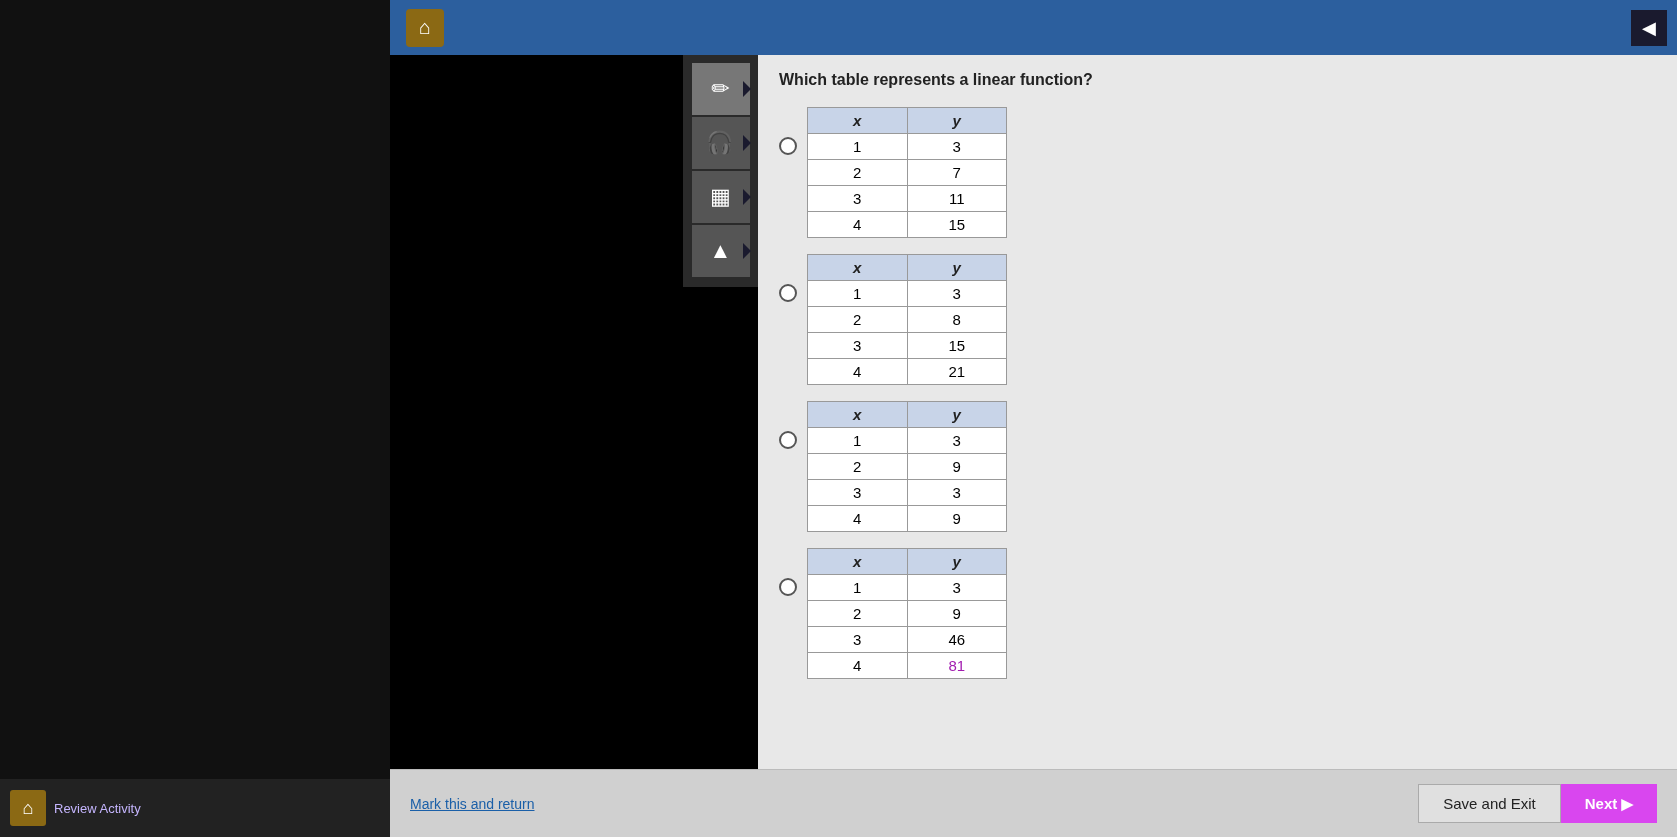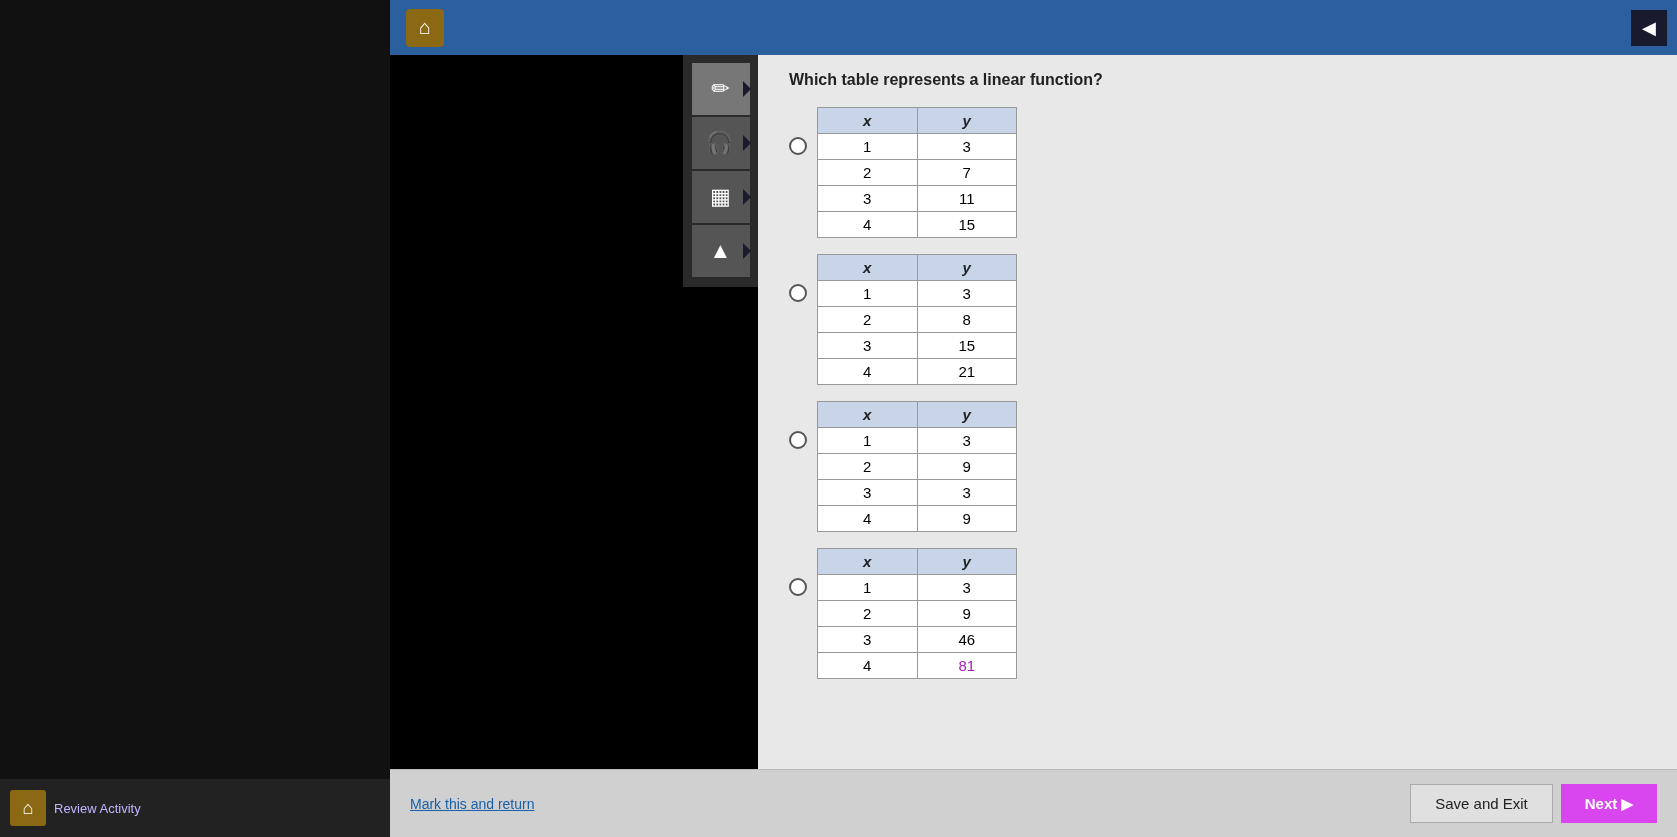--- a/index.html
+++ b/index.html
@@ -119,21 +119,21 @@
 
     
     #main-content {
       position: absolute;
       top: 55px;
       left: 758px;
       right: 0;
       bottom: 60px;
       background: #e8e8e8;
       overflow-y: auto;
-      padding: 16px 40px 20px 31px;
+      padding: 16px 40px 20px 21px;
     }
 
     #question-text {
       font-size: 16px;
       font-weight: bold;
       margin-bottom: 18px;
       color: #222;
     }
 
     
@@ -200,21 +200,20 @@
 
     #mark-return-link {
       color: #1a5fa8;
       font-size: 14px;
       text-decoration: underline;
       cursor: pointer;
     }
 
     #bottom-right-btns {
       display: flex;
-      gap: 8px;
     }
 
     #save-exit-btn {
       background: #e0e0e0;
       border: 1px solid #aaa;
       padding: 10px 24px;
       font-size: 15px;
       cursor: pointer;
       color: #222;
       font-weight: normal;

